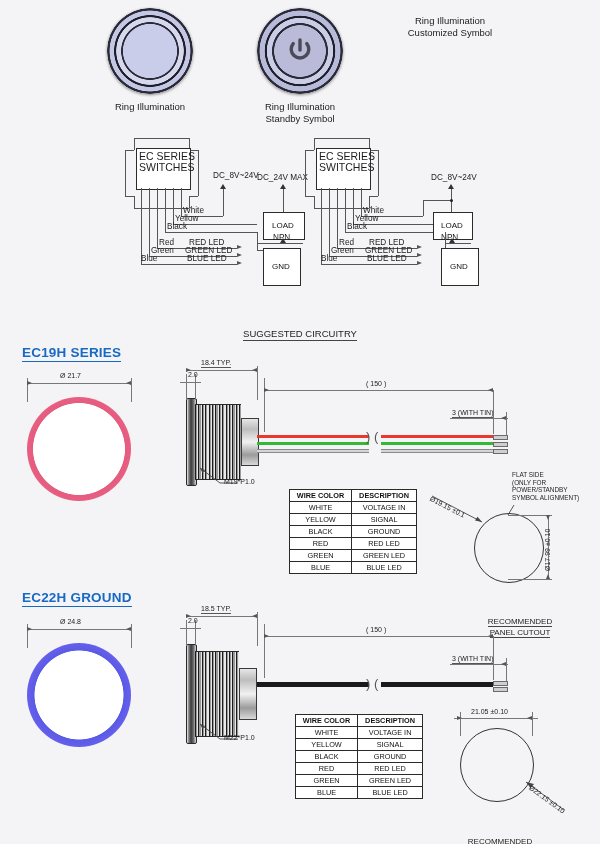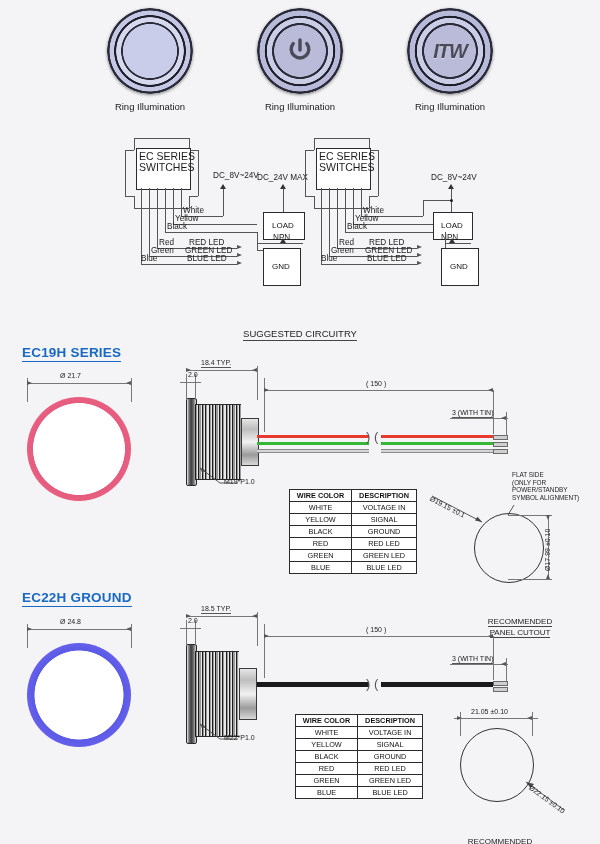--- a/index.html
+++ b/index.html
@@ -207,31 +207,28 @@
       <div class="btn-face sym">
         <div class="glyph">
           <svg width="30" height="30" viewBox="0 0 30 30" aria-hidden="true">
             <path d="M15 4 L15 14" stroke="#4a4a58" stroke-width="3.4" stroke-linecap="round" fill="none"></path>
             <path d="M8.2 7.6 A 8.8 8.8 0 1 0 21.8 7.6" stroke="#4a4a58" stroke-width="3.4" fill="none" stroke-linecap="round"></path>
           </svg>
         </div>
       </div>
       <div class="btn-cap">
         <div>Ring Illumination</div>
+        <div>Standby Symbol</div>
       </div>
     </div>
 
     <div class="btn-cell c3">
-      <div class="btn-face sym">
-        <div class="glyph">
-          <span class="itw-txt">ITW</span>
-        </div>
-      </div>
       <div class="btn-cap">
         <div>Ring Illumination</div>
+        <div>Customized Symbol</div>
       </div>
     </div>
   </div>
 
   <div class="sch-wrap">
 
     <div class="abs" style="left:125px;top:4px;width:180px;height:190px;">
 
       <div class="lne h" style="left:0;top:6px;width:9px;"></div>
       <div class="lne v" style="left:0;top:6px;height:12px;"></div>

